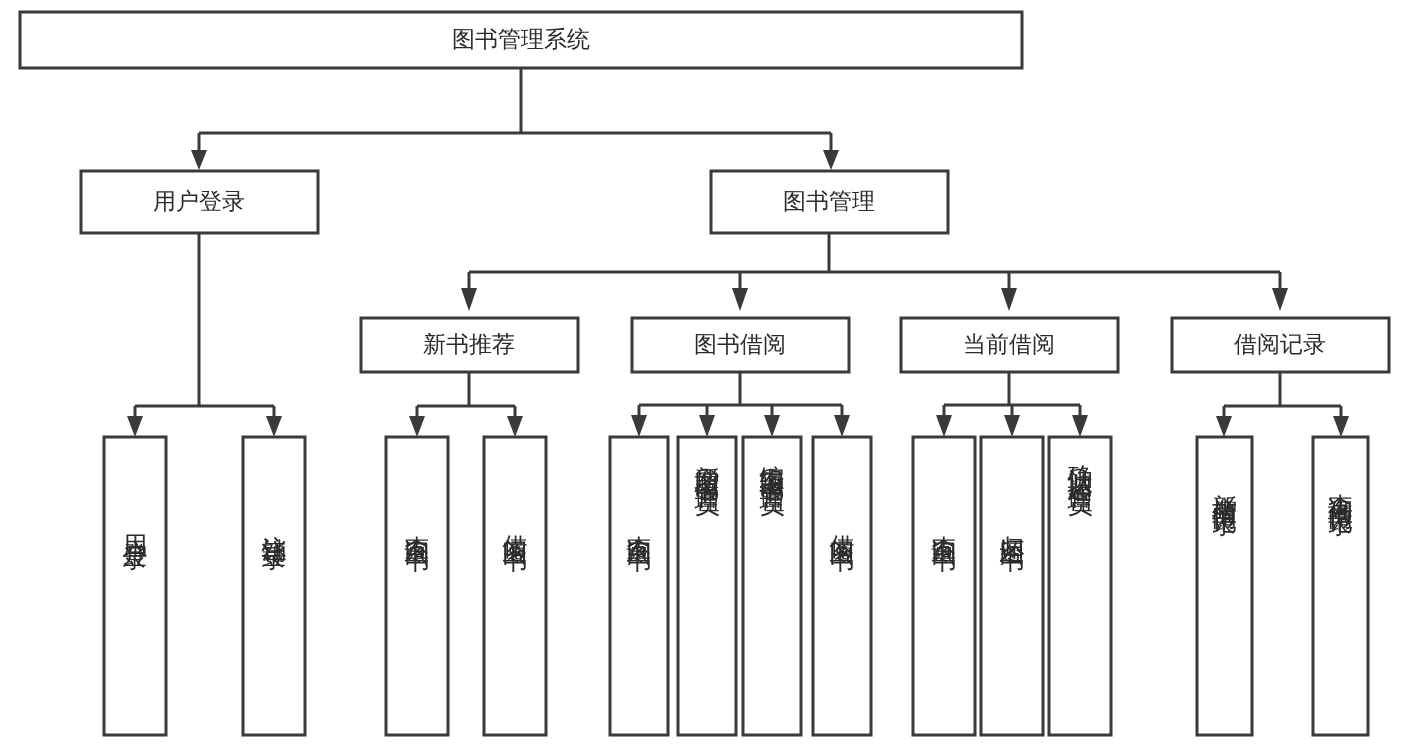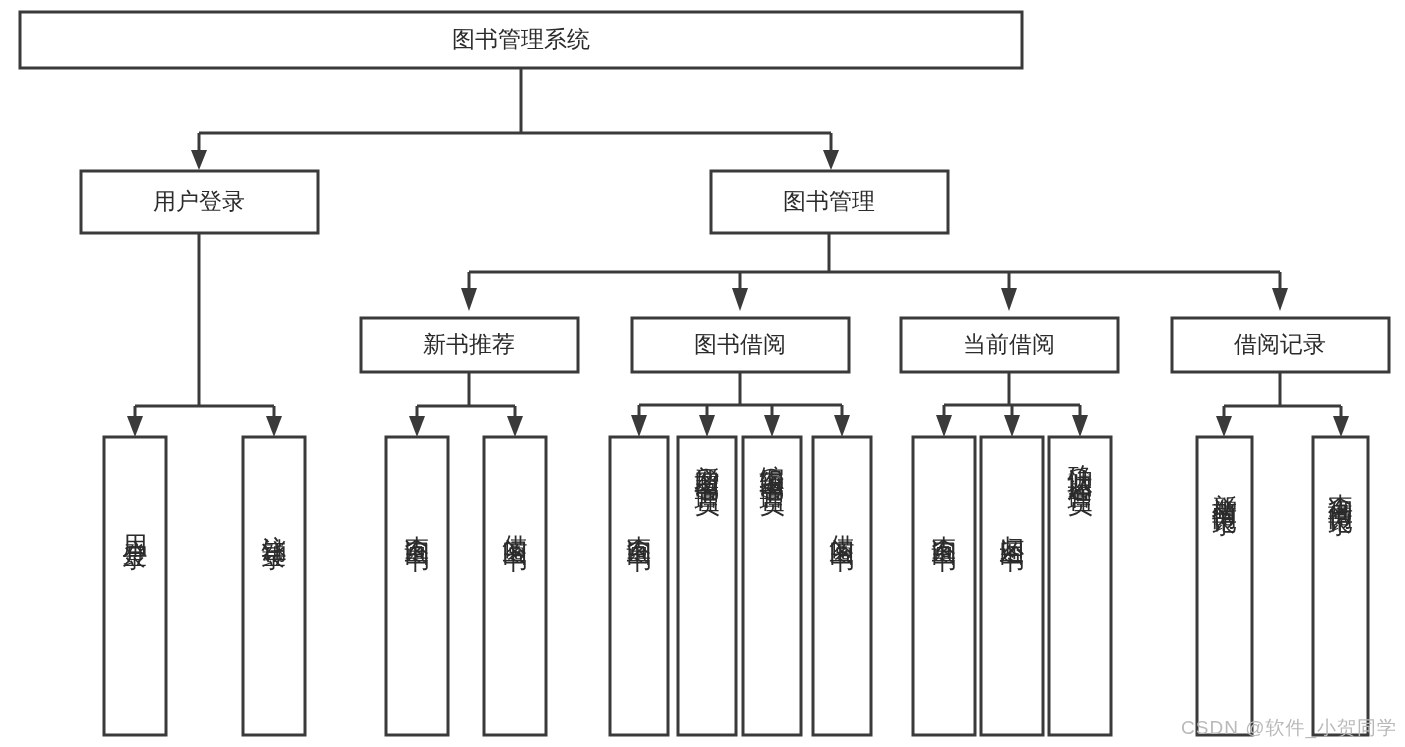--- a/index.html
+++ b/index.html
@@ -216,14 +216,13 @@
     <span class="vlabel">确认归还（管理员）</span>
   </div>
 
   <div class="vlabel-wrap" style="left:1197px;top:437px;width:55px;height:298px;padding-top:36px;">
     <span class="vlabel">新增借阅记录</span>
   </div>
   <div class="vlabel-wrap" style="left:1313px;top:437px;width:55px;height:298px;padding-top:36px;">
     <span class="vlabel">查询借阅记录</span>
   </div>
 
-  <div class="watermark">CSDN @软件_小贺同学</div>
 </div>
 
 </body></html>

